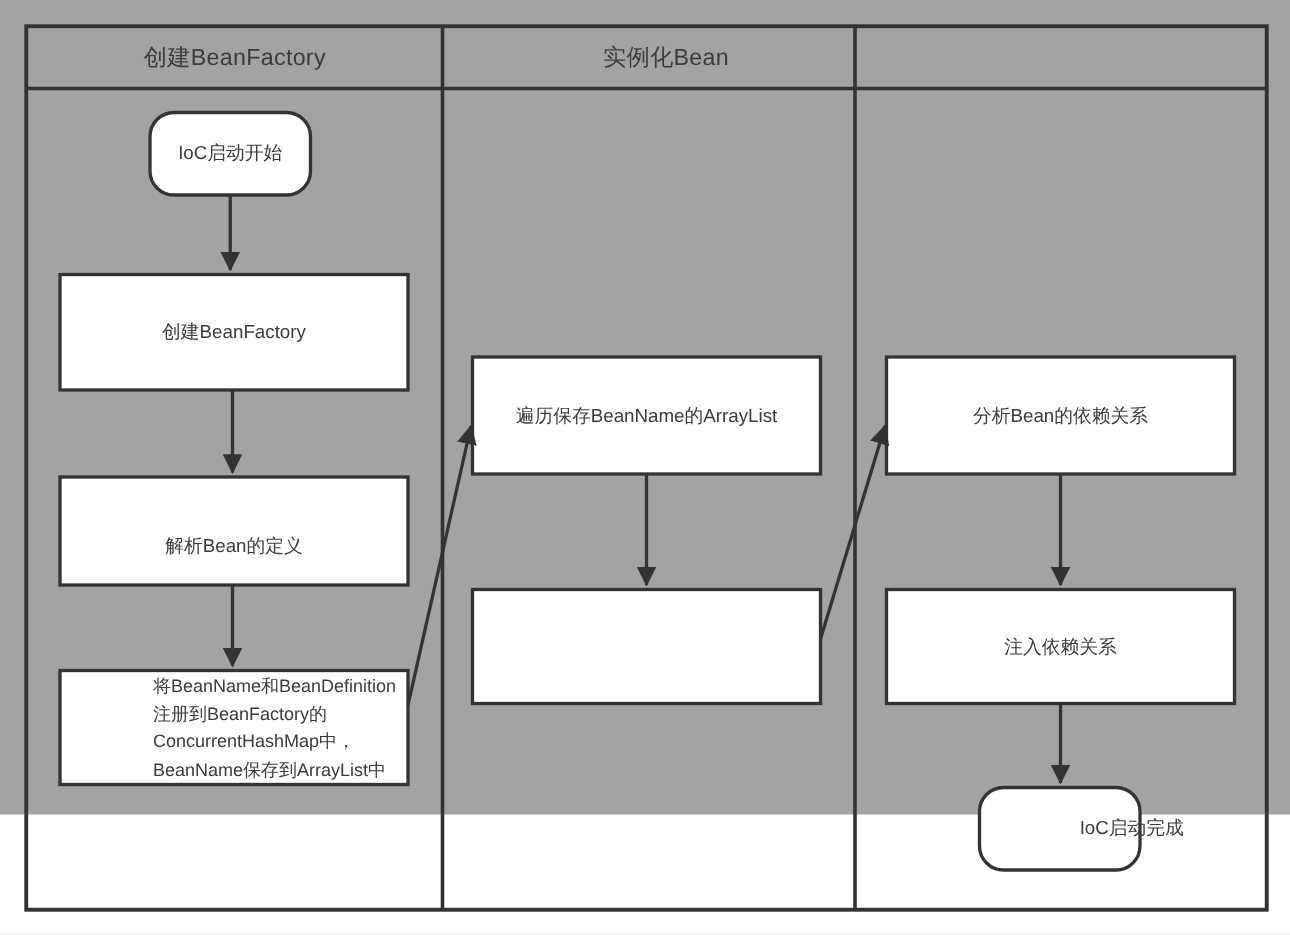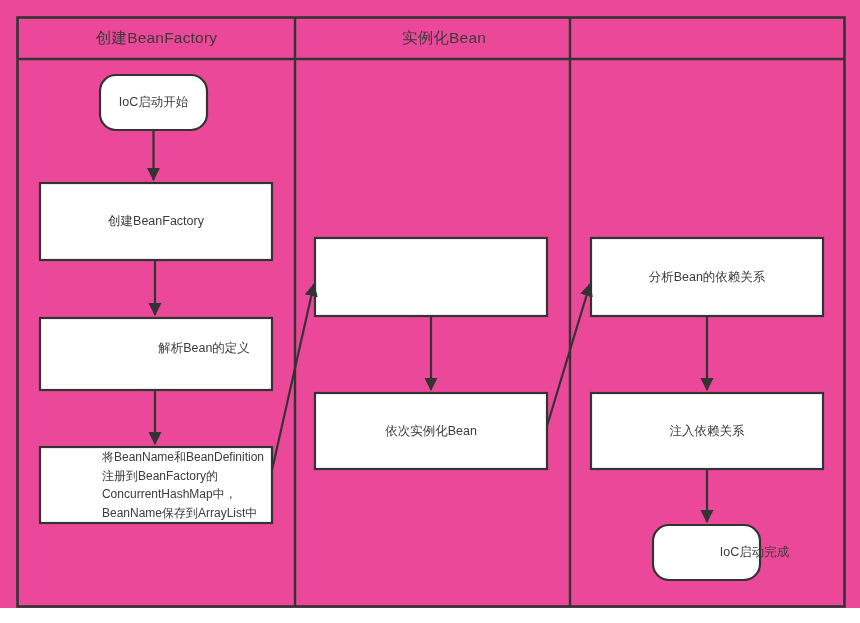--- a/index.html
+++ b/index.html
@@ -9,22 +9,22 @@
   }
   body {
     width: 860px;
     height: 623px;
     font-family: "Liberation Sans", "DejaVu Sans", sans-serif;
     overflow: hidden;
   }
   #canvas {
     position: relative;
     width: 860px;
-    height: 608px;
-    background: #ec4899;
+    height: 543px;
+    background: #a3a3a3;
   }
   #diagram-svg {
     position: absolute;
     left: 0;
     top: 0;
     width: 860px;
     height: 623px;
   }
   .lane-title {
     position: absolute;
@@ -100,29 +100,29 @@
     <span>创建BeanFactory</span>
   </div>
   <div class="lane-title" style="left:296px; top:18px; width:274px; height:41px;margin-left:11px;">
     <span>实例化Bean</span>
   </div>
 
   <div class="node-label" style="left:100px; top:75px; width:107px; height:55px;">IoC启动开始</div>
 
   <div class="node-label" style="left:40px; top:183px; width:232px; height:77px;">创建BeanFactory</div>
 
-  <div class="node-label" style="left:40px; top:312px; width:232px; height:72px;padding-left:48px;">解析Bean的定义</div>
+  <div class="node-label" style="left:40px; top:328px; width:232px; height:72px;">解析Bean的定义</div>
 
   <div class="node-label multi" style="left:40px; top:447px; width:232px; height:76px;">将BeanName和BeanDefinition
 注册到BeanFactory的
 ConcurrentHashMap中，
 BeanName保存到ArrayList中</div>
 
+  <div class="node-label" style="left:315px; top:238px; width:232px; height:78px;">遍历保存BeanName的ArrayList</div>
 
-  <div class="node-label" style="left:315px; top:393px; width:232px; height:76px;">依次实例化Bean</div>
 
   <div class="node-label" style="left:591px; top:238px; width:232px; height:78px;">分析Bean的依赖关系</div>
 
   <div class="node-label" style="left:591px; top:393px; width:232px; height:76px;border-radius:28px;">注入依赖关系</div>
 
   <div class="node-label" style="left:685px; top:525px; width:107px; height:55px;padding-left:16px;">IoC启动完成</div>
 
 </div>
 
 </body></html>

